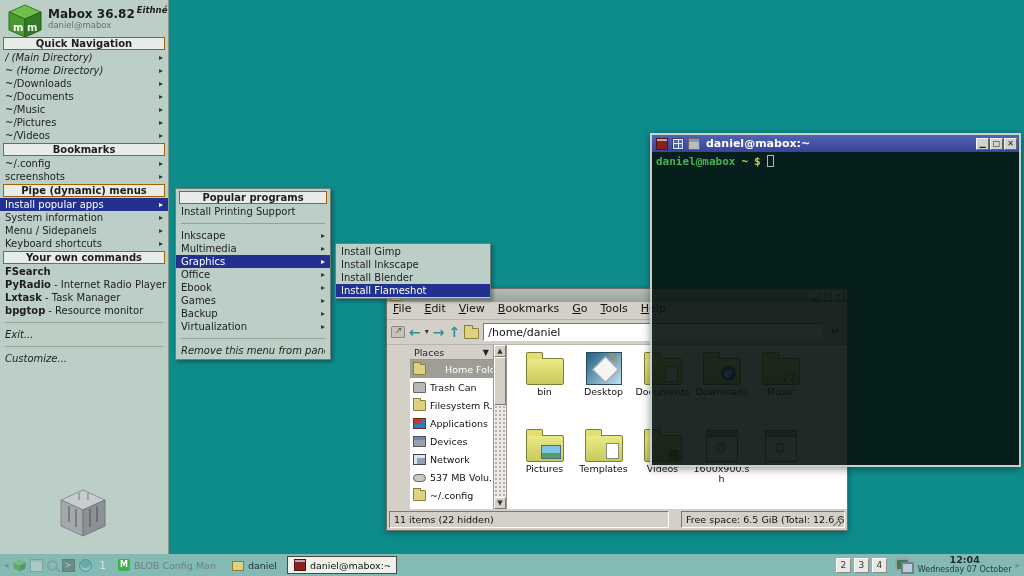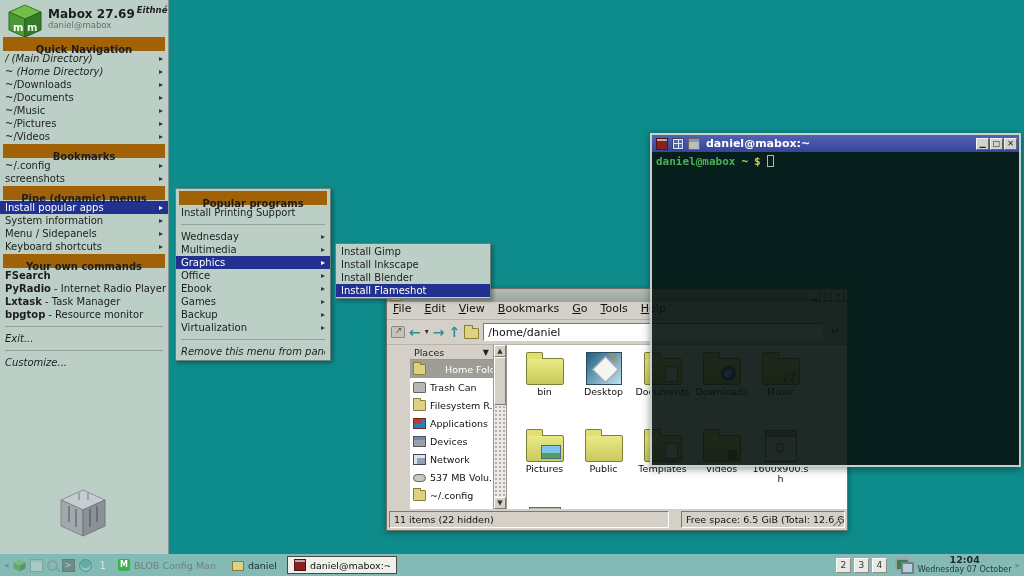--- a/index.html
+++ b/index.html
@@ -8,21 +8,21 @@
   #screen { position:relative; width:1024px; height:576px; background:#0e8c8c; overflow:hidden; }
 
   
   .panel { position:absolute; left:0; top:0; width:169px; height:554px; background:#bccfc6;
            border-right:1px solid #84988f; z-index:30; color:#1d1d1d; }
   .panel-head { position:relative; height:36px; }
   .plogo { position:absolute; left:7px; top:4px; }
   .ptitle { position:absolute; left:48px; top:5px; font-size:12px; font-weight:bold; white-space:nowrap; }
   .pedition { font-size:8.5px; font-style:italic; font-weight:bold; vertical-align:super; margin-left:2px; }
   .puser { position:absolute; left:48px; top:20px; font-size:8.5px; color:#62726a; }
-  .mhead { height:13px; margin:1px 3px; background:#e8ece8; border:7px solid #a16207;
+  .mhead { height:13px; margin:1px 3px; background:#e8ece8; border:1px solid #a16207;
            font-size:10px; font-weight:bold; text-align:center; line-height:11px; }
   .mi { height:13px; display:flex; align-items:center; padding:0 5px; font-size:10px; white-space:nowrap; }
   .mi .lbl { flex:1; overflow:hidden; }
   .mi .arr { font-size:8px; color:#333; margin-left:3px; }
   .mi.sel { background:#22318f; color:#fff; }
   .mi.sel .arr { color:#fff; }
   .mi.it { font-style:italic; }
   .mi b { font-weight:bold; }
   .mi .desc { margin-left:3px; }
   .msep { height:1px; background:#93a39a; margin:5px 5px; }
@@ -251,24 +251,20 @@
             </span>
           <span class="flabel">Music</span>
         </div>
         <div class="fcell">
           <span class="folder">
               <i class="fovl pic2"></i>
             </span>
           <span class="flabel">Pictures</span>
         </div>
         <div class="fcell">
-          <span class="folder"></span>
-          <span class="flabel">Public</span>
-        </div>
-        <div class="fcell">
           <span class="folder">
               <i class="fovl page"></i>
             </span>
           <span class="flabel">Templates</span>
         </div>
         <div class="fcell">
           <span class="folder">
               <i class="fovl">▦</i>
             </span>
           <span class="flabel">Videos</span>
@@ -311,21 +307,21 @@
 
   <div class="panel">
     <div class="panel-head">
       <svg class="plogo" width="36" height="34" viewBox="0 0 36 34">
         <polygon points="18,1 34,8 18,15 2,8" fill="#6fbf4a" stroke="#3e7a2a"></polygon>
         <polygon points="2,8 18,15 18,33 2,26" fill="#4a9a34" stroke="#2f6a20"></polygon>
         <polygon points="34,8 18,15 18,33 34,26" fill="#357a26" stroke="#255a18"></polygon>
         <text x="6" y="27" font-size="10" fill="#fff" font-weight="bold">m</text>
         <text x="20" y="27" font-size="10" fill="#e8f4e0" font-weight="bold">m</text>
       </svg>
-      <span class="ptitle"><span>Mabox 27.69</span><span class="pedition">Eithné</span></span>
+      <span class="ptitle"><span>Mabox 36.82</span><span class="pedition">Eithné</span></span>
       <span class="puser">daniel@mabox</span>
     </div>
 
     <div class="mhead">Quick Navigation</div>
     <div class="mi it">
         <span class="lbl">/ (Main Directory)</span>
         <span class="arr">▸</span>
       </div>
     <div class="mi it">
         <span class="lbl">~ (Home Directory)</span>
@@ -420,21 +416,21 @@
     </svg>
   </div>
 
   <div class="pmenu">
     <div class="mhead">Popular programs</div>
     <div class="mi">
         <span class="lbl">Install Printing Support</span>
       </div>
     <div class="msep"></div>
     <div class="mi">
-        <span class="lbl">Wednesday</span>
+        <span class="lbl">Inkscape</span>
         <span class="arr">▸</span>
       </div>
     <div class="mi">
         <span class="lbl">Multimedia</span>
         <span class="arr">▸</span>
       </div>
     <div class="mi sel">
         <span class="lbl">Graphics</span>
         <span class="arr">▸</span>
       </div>

